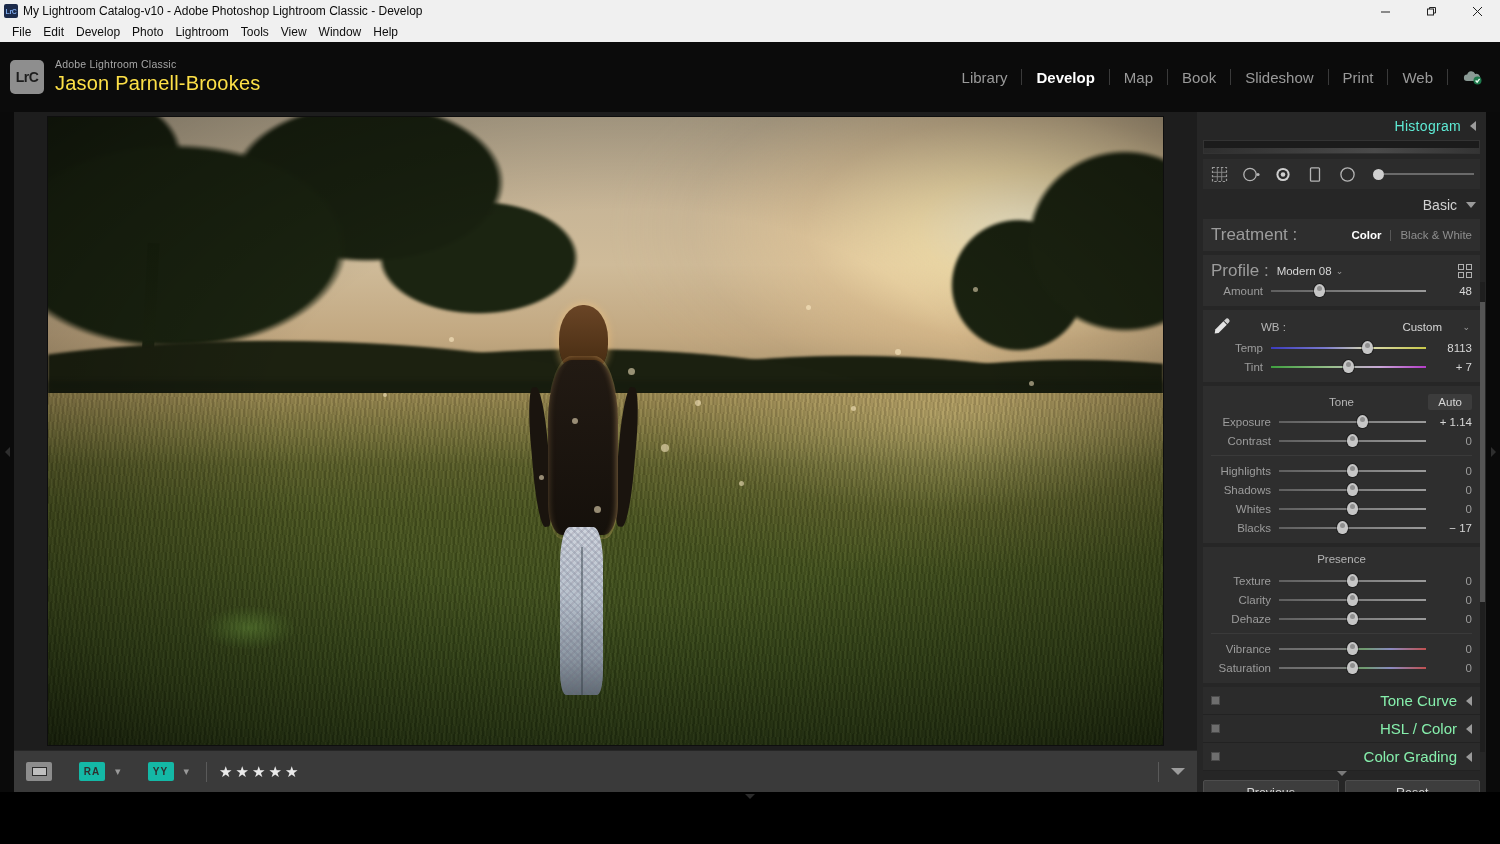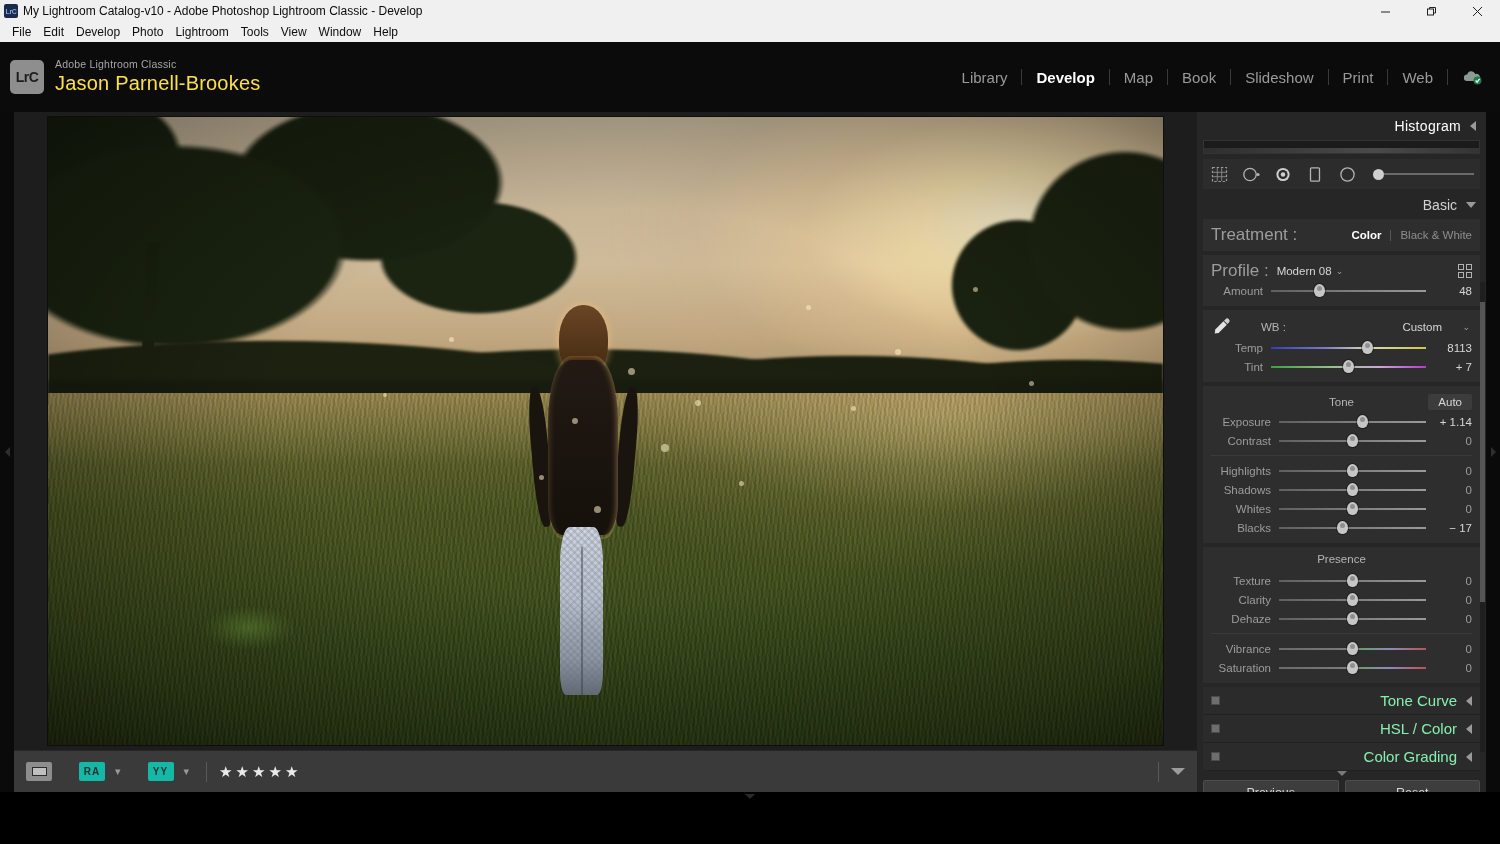--- a/index.html
+++ b/index.html
@@ -229,21 +229,21 @@
 
   
   .rpanel {
     position: absolute; right: 14px; top: 0; width: 289px; height: 680px;
     background: #262626; overflow: hidden;
   }
   .panel-head {
     height: 28px; display: flex; align-items: center; justify-content: flex-end;
     padding-right: 10px; background: #262626;
   }
-  .panel-head .ttl { font-size: 14px; color: #ffffff; letter-spacing: .3px; }
+  .panel-head .ttl { font-size: 14px; color: #5eead4; letter-spacing: .3px; }
   .tri-collapsed {
     width: 0; height: 0; margin-left: 9px;
     border-top: 5px solid transparent; border-bottom: 5px solid transparent; border-right: 6px solid #9a9a9a;
   }
   .tri-open {
     width: 0; height: 0; margin-left: 9px;
     border-left: 5px solid transparent; border-right: 5px solid transparent; border-top: 6px solid #9a9a9a;
   }
   .histo-strip {
     height: 14px; margin: 0 6px; background: #1b1b1b; border: 1px solid #333;

